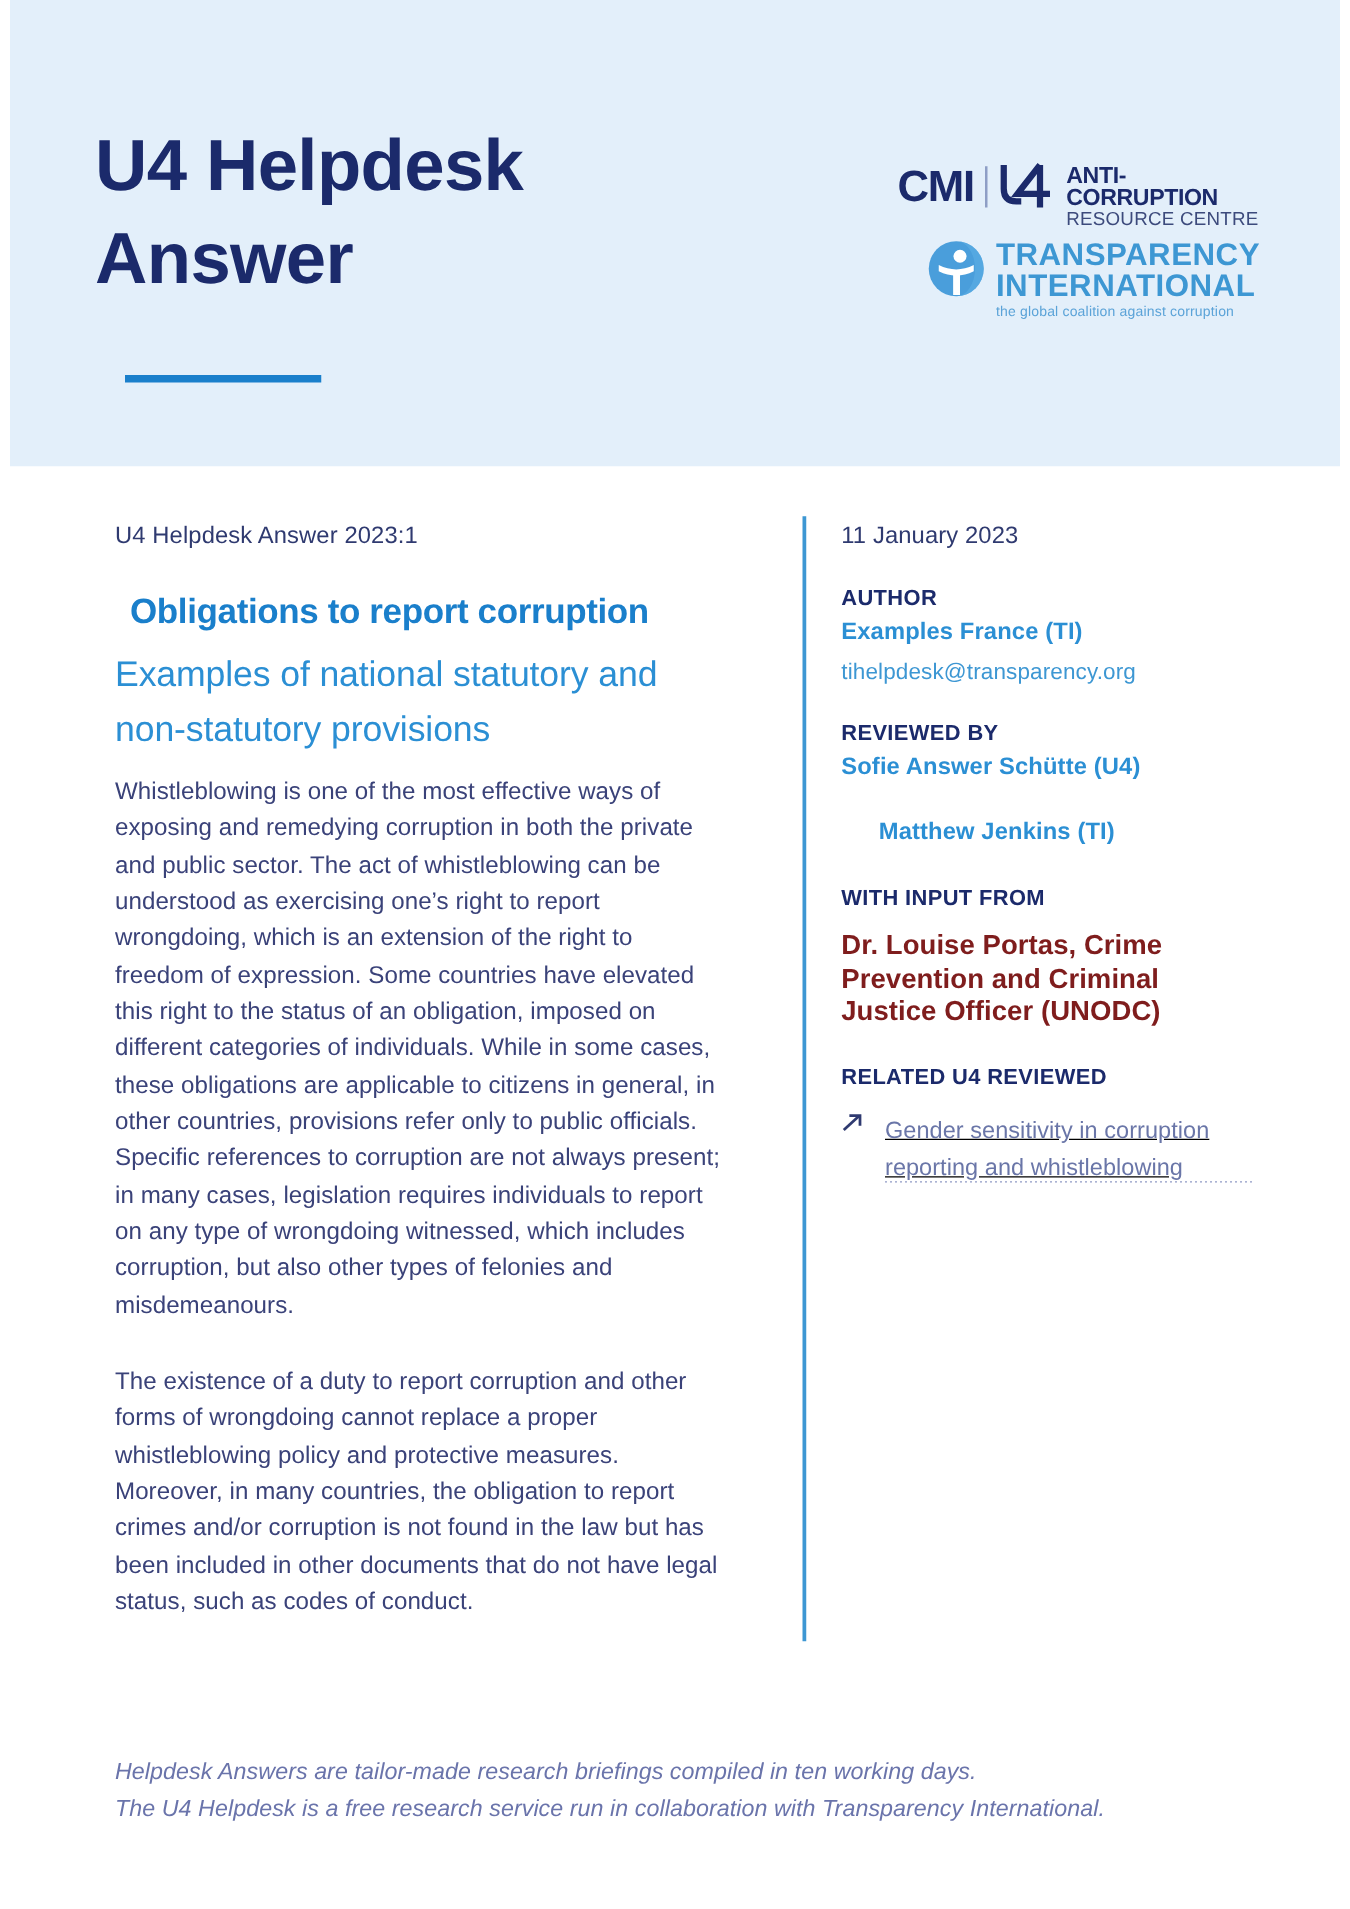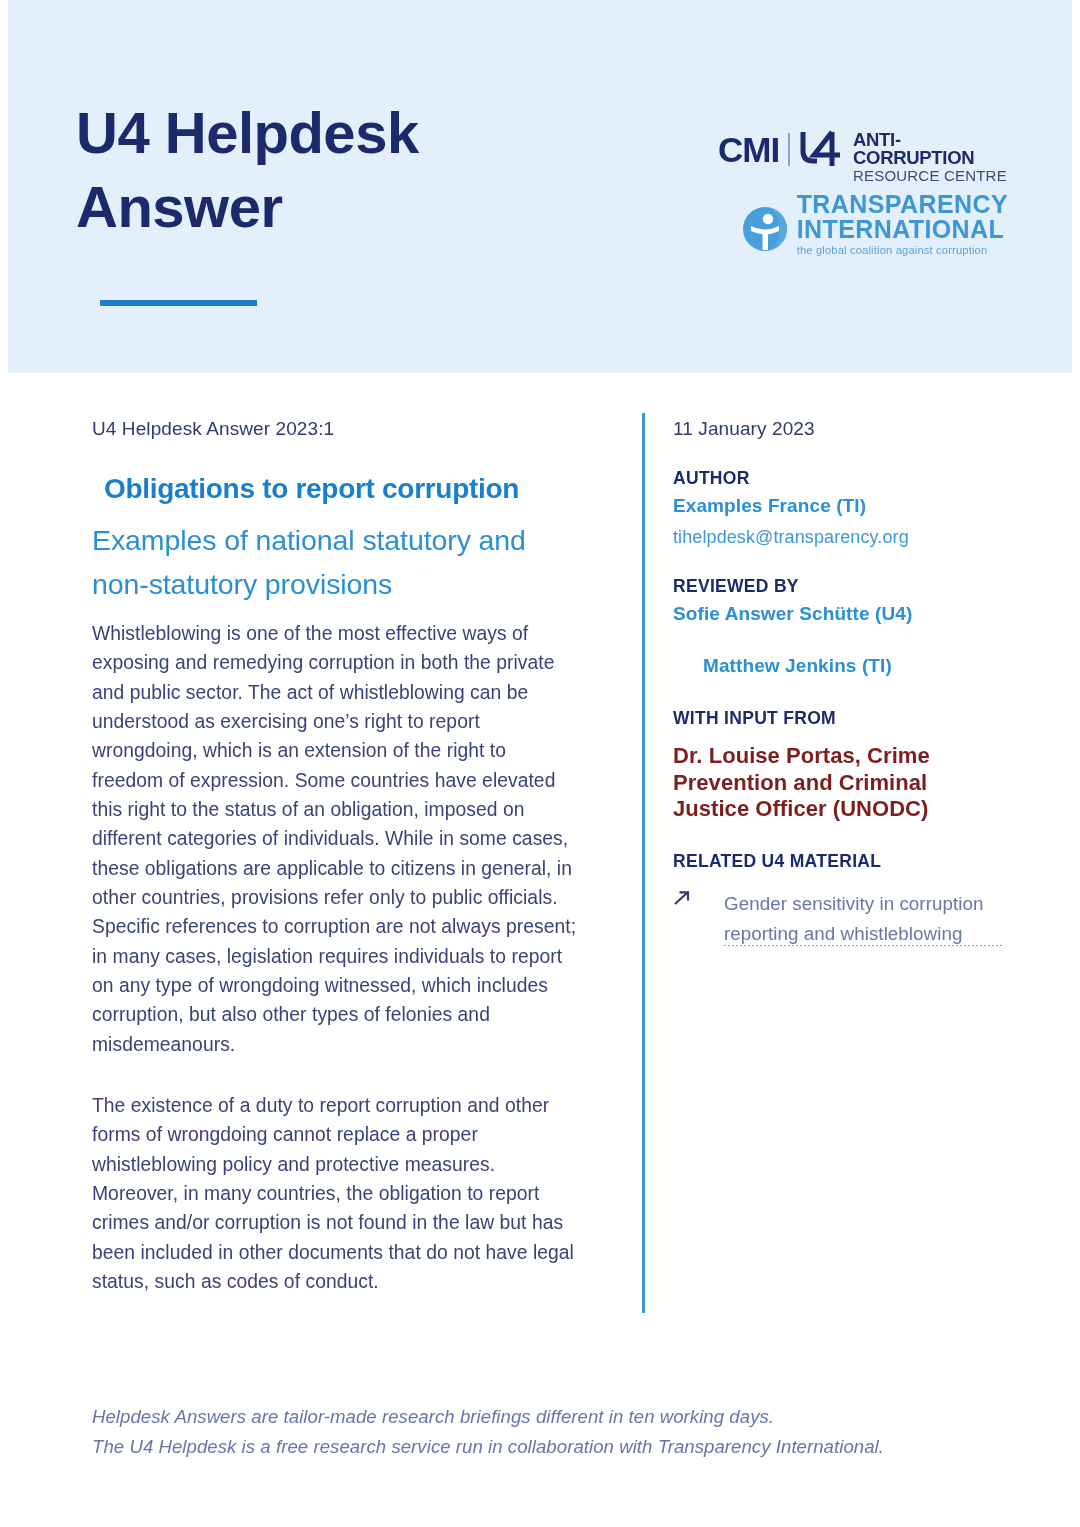--- a/index.html
+++ b/index.html
@@ -94,21 +94,21 @@
   .u4-line2 {
     font-size: 15px;
     font-weight: 400;
     color: #3c4a7c;
     letter-spacing: 0.2px;
     display: block;
   }
 
   #ti-logo {
     display: flex;
-    align-items: flex-end;
+    align-items: flex-start;
     justify-content: flex-end;
     gap: 9px;
     margin-top: 22px;
   }
   .ti-words { text-align: left; line-height: 1.0; }
   .ti-line1, .ti-line2 {
     display: block;
     font-size: 25px;
     font-weight: 700;
     color: #3d97d3;
@@ -219,22 +219,23 @@
     font-size: 22px;
     font-weight: 700;
     color: #7f1d1d;
     margin: 14px 0 0 0;
     line-height: 1.22;
     letter-spacing: 0.05px;
   }
   #related-list { margin-top: 17px; }
   .related-item {
     display: flex;
-    gap: 33px;
+    gap: 17px;
     align-items: flex-start;
+    text-decoration: underline;
   }
   .arrow-ne-icon {
     flex: 0 0 auto;
     width: 18px;
     height: 24px;
     color: #2f3a70;
     line-height: 1;
   }
   .related-link {
     font-size: 18.8px;
@@ -337,33 +338,33 @@
       <p class="meta-name">Sofie Answer Schütte (U4)</p>
       <p class="meta-name spaced">Matthew Jenkins (TI)</p>
     </div>
 
     <div class="meta-block">
       <p class="meta-label">WITH INPUT FROM</p>
       <p class="meta-multi">Dr. Louise Portas, Crime Prevention and Criminal Justice Officer (UNODC)</p>
     </div>
 
     <div class="meta-block">
-      <p class="meta-label">RELATED U4 MATERIAL</p>
+      <p class="meta-label">RELATED U4 REVIEWED</p>
       <div id="related-list">
         <div class="related-item">
           <span class="arrow-ne-icon">
             <svg width="18" height="20" viewBox="0 0 18 20" aria-hidden="true">
               <path d="M2 15 L14 4" stroke="#2f3a70" stroke-width="2.2" fill="none"></path>
               <path d="M6.5 3.4 L15 3.4 L15 11.6" stroke="#2f3a70" stroke-width="2.2" fill="none" stroke-linejoin="miter"></path>
             </svg>
           </span>
           <a class="related-link" href="#">Gender sensitivity in corruption reporting and whistleblowing</a>
         </div>
       </div>
     </div>
 
   </div>
 </div>
 
 <div id="footer">
-  <p class="footer-line">Helpdesk Answers are tailor-made research briefings different in ten working days.</p>
+  <p class="footer-line">Helpdesk Answers are tailor-made research briefings compiled in ten working days.</p>
   <p class="footer-line">The U4 Helpdesk is a free research service run in collaboration with Transparency International.</p>
 </div>
 
 </body></html>

